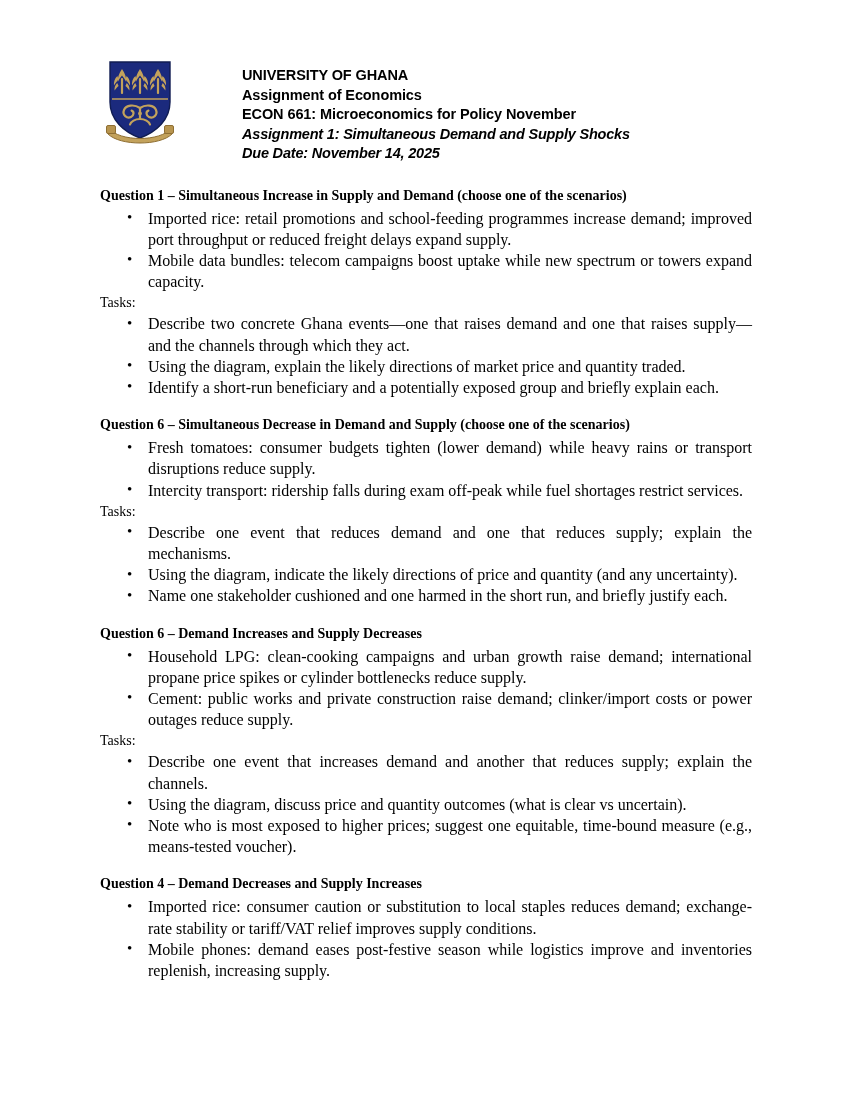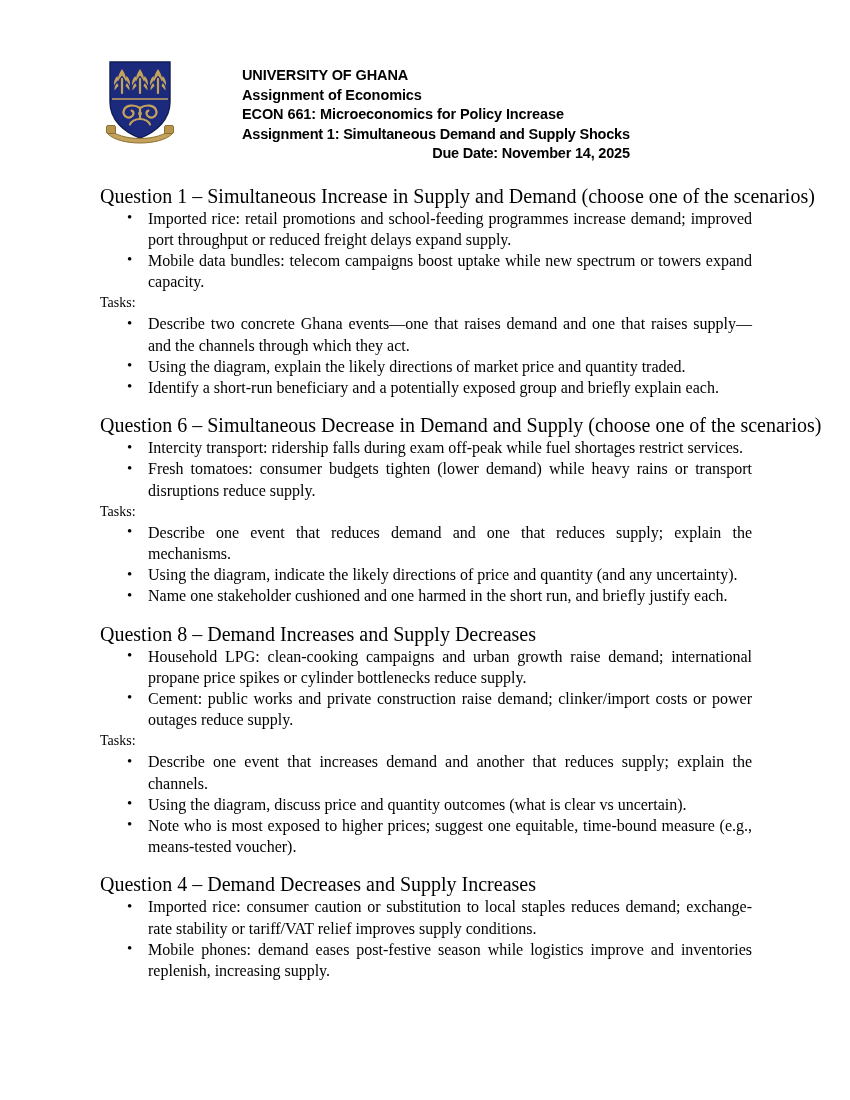--- a/index.html
+++ b/index.html
@@ -50,39 +50,39 @@
   }
   .hd-line {
     font-family: "Liberation Sans", "DejaVu Sans", sans-serif;
     font-weight: bold;
     font-size: 14.5px;
     line-height: 19.5px;
     letter-spacing: -0.1px;
     white-space: nowrap;
   }
   .hd-line.italic {
+    font-style: italic;
     letter-spacing: -0.2px;
-    text-align: right;
   }
 
   
   .body-block {
     padding-left: 100px;
     padding-right: 98px;
     padding-top: 22px;
   }
   .q-section {
     margin-bottom: 17px;
   }
   .q-section:last-child { margin-bottom: 0; }
 
   .q-heading {
     font-family: "Liberation Serif", "DejaVu Serif", serif;
-    font-weight: normal;
-    font-size: 20px;
+    font-weight: bold;
+    font-size: 14px;
     line-height: 20px;
     margin: 0 0 2px 0;
     white-space: nowrap;
   }
   .tasks-label {
     font-size: 14px;
     line-height: 21px;
     margin: 0;
     padding-left: 0;
   }
@@ -166,21 +166,21 @@
           <path d="M4 70 C16 84 56 84 68 70 L68 76 C56 88 16 88 4 76 Z" fill="#c3a25c" stroke="#8f6f33" stroke-width="1"></path>
           <rect x="2.5" y="67.5" width="9" height="8" rx="1.5" fill="#b8954f" stroke="#8f6f33" stroke-width="1"></rect>
           <rect x="60.5" y="67.5" width="9" height="8" rx="1.5" fill="#b8954f" stroke="#8f6f33" stroke-width="1"></rect>
         </g>
       </svg>
     </div>
 
     <div class="headings">
       <div class="hd-line">UNIVERSITY OF GHANA</div>
       <div class="hd-line">Assignment of Economics</div>
-      <div class="hd-line">ECON 661: Microeconomics for Policy Increase</div>
+      <div class="hd-line">ECON 661: Microeconomics for Policy November</div>
       <div class="hd-line italic">Assignment 1: Simultaneous Demand and Supply Shocks</div>
       <div class="hd-line italic">Due Date: November 14, 2025</div>
     </div>
   </div>
 
   <div class="body-block">
 
     <section class="q-section">
       <p class="q-heading">Question 1 – Simultaneous Increase in Supply and Demand (choose one of the scenarios)</p>
       <ul class="bullets">
@@ -191,33 +191,33 @@
       <ul class="bullets">
         <li>Describe two concrete Ghana events—one that raises demand and one that raises supply—and the channels through which they act.</li>
         <li>Using the diagram, explain the likely directions of market price and quantity traded.</li>
         <li>Identify a short-run beneficiary and a potentially exposed group and briefly explain each.</li>
       </ul>
     </section>
 
     <section class="q-section">
       <p class="q-heading">Question 6 – Simultaneous Decrease in Demand and Supply (choose one of the scenarios)</p>
       <ul class="bullets">
+        <li>Fresh tomatoes: consumer budgets tighten (lower demand) while heavy rains or transport disruptions reduce supply.</li>
         <li>Intercity transport: ridership falls during exam off-peak while fuel shortages restrict services.</li>
-        <li>Fresh tomatoes: consumer budgets tighten (lower demand) while heavy rains or transport disruptions reduce supply.</li>
       </ul>
       <p class="tasks-label">Tasks:</p>
       <ul class="bullets">
         <li>Describe one event that reduces demand and one that reduces supply; explain the mechanisms.</li>
         <li>Using the diagram, indicate the likely directions of price and quantity (and any uncertainty).</li>
         <li>Name one stakeholder cushioned and one harmed in the short run, and briefly justify each.</li>
       </ul>
     </section>
 
     <section class="q-section">
-      <p class="q-heading">Question 8 – Demand Increases and Supply Decreases</p>
+      <p class="q-heading">Question 6 – Demand Increases and Supply Decreases</p>
       <ul class="bullets">
         <li>Household LPG: clean-cooking campaigns and urban growth raise demand; international propane price spikes or cylinder bottlenecks reduce supply.</li>
         <li>Cement: public works and private construction raise demand; clinker/import costs or power outages reduce supply.</li>
       </ul>
       <p class="tasks-label">Tasks:</p>
       <ul class="bullets">
         <li>Describe one event that increases demand and another that reduces supply; explain the channels.</li>
         <li>Using the diagram, discuss price and quantity outcomes (what is clear vs uncertain).</li>
         <li>Note who is most exposed to higher prices; suggest one equitable, time-bound measure (e.g., means-tested voucher).</li>
       </ul>

